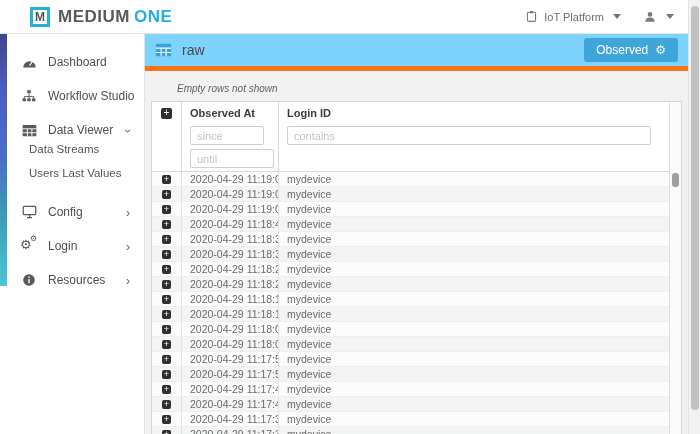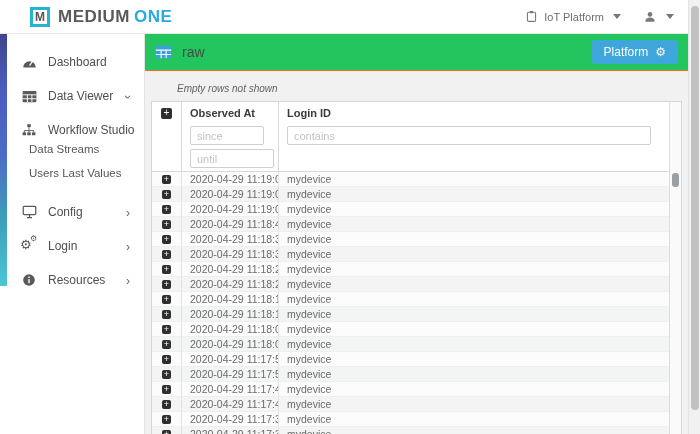--- a/index.html
+++ b/index.html
@@ -37,21 +37,21 @@
   .si { height:24px; display:flex; align-items:center; padding-left:29px; cursor:pointer;
         color:#555; font-size:11.5px; }
   .chev { position:absolute; right:14px; color:#666; font-size:12px; line-height:1; }
   .chev.down { transform:rotate(90deg); }
   .gearwrap { position:relative; width:16px; height:16px; font-family:"DejaVu Sans", sans-serif; }
   .gear-main { position:absolute; left:-1px; top:0px; font-size:13px; color:#555; }
   .gear-small { position:absolute; left:9px; top:-3px; font-size:8px; color:#555; }
 
   
   .content { position:absolute; left:145px; top:34px; width:543px; height:400px; background:#f1f1f1; }
-  .content-header { height:37px; background:#22c55e; border-bottom:1px solid #f97316;
+  .content-header { height:37px; background:#7dd3fc; border-bottom:5px solid #f97316;
                     display:flex; align-items:center; padding:0 10px;justify-content:flex-end; }
   .page-title-wrap { display:flex; align-items:center; gap:10px; }
   .page-title { font-size:14px; color:#4a4a4a; }
   .configure-btn { margin-left:auto; background:#3ea6da; color:#fff; border:none; border-radius:3px;
                    height:24px; padding:0 12px; font-size:12px; display:flex; align-items:center; gap:7px;
                    cursor:pointer; font-family:"Liberation Sans", sans-serif; }
   .configure-btn .gear-glyph { font-family:"DejaVu Sans", sans-serif; font-size:12px; line-height:1; }
   .note-row { padding:7px 0 5px 8px;margin-left:24px; }
   .note { font-size:10px; font-style:italic; color:#616161; }
 
@@ -128,39 +128,39 @@
       <span class="micon">
         <svg width="15" height="13" viewBox="0 0 24 20">
           <path d="M2 18a10 10 0 0120 0z" fill="#5a5a5a"></path>
           <line x1="12" y1="15" x2="17" y2="8" stroke="#fff" stroke-width="2"></line>
         </svg>
       </span>
       <span>Dashboard</span>
     </div>
     <div class="mi">
       <span class="micon">
-        <svg width="15" height="13" viewBox="0 0 24 20">
-          <rect x="1" y="1" width="22" height="18" rx="1.5" fill="#5a5a5a"></rect>
-          <path d="M1 7.3h22M1 13.6h22M8.6 7.3v11.7M15.8 7.3v11.7" stroke="#fff" stroke-width="1.5"></path>
-        </svg>
-      </span>
-      <span>Data Viewer</span>
-      <span class="chev down">›</span>
-    </div>
-    <div class="mi">
-      <span class="micon">
         <svg width="14" height="14" viewBox="0 0 24 24">
           <rect x="9" y="2" width="6" height="5" fill="#5a5a5a"></rect>
           <rect x="1" y="16" width="6" height="5" fill="#5a5a5a"></rect>
           <rect x="9" y="16" width="6" height="5" fill="#5a5a5a"></rect>
           <rect x="17" y="16" width="6" height="5" fill="#5a5a5a"></rect>
           <path d="M12 7v4M4 16v-3h16v3M12 11v5" fill="none" stroke="#5a5a5a" stroke-width="1.6"></path>
         </svg>
       </span>
       <span>Workflow Studio</span>
+    </div>
+    <div class="mi">
+      <span class="micon">
+        <svg width="15" height="13" viewBox="0 0 24 20">
+          <rect x="1" y="1" width="22" height="18" rx="1.5" fill="#5a5a5a"></rect>
+          <path d="M1 7.3h22M1 13.6h22M8.6 7.3v11.7M15.8 7.3v11.7" stroke="#fff" stroke-width="1.5"></path>
+        </svg>
+      </span>
+      <span>Data Viewer</span>
+      <span class="chev down">›</span>
     </div>
     <div class="si">
       <span>Data Streams</span>
     </div>
     <div class="si">
       <span>Users Last Values</span>
     </div>
     <div class="mi">
       <span class="micon">
         <svg width="15" height="14" viewBox="0 0 24 22">
@@ -200,21 +200,21 @@
     <div class="page-title-wrap">
       <span>
         <svg width="17" height="14" viewBox="0 0 24 20">
           <rect x="1" y="1" width="22" height="18" rx="1.5" fill="#3ba1d9"></rect>
           <path d="M1 7.3h22M1 13.6h22M8.6 7.3v11.7M15.8 7.3v11.7" stroke="#fff" stroke-width="1.5"></path>
         </svg>
       </span>
       <span class="page-title">raw</span>
     </div>
     <button class="configure-btn">
-      <span>Platform</span>
+      <span>Observed</span>
       <span class="gear-glyph">⚙</span>
     </button>
   </div>
 
   <div class="note-row">
     <span class="note">Empty rows not shown</span>
   </div>
 
   <div class="tbl">
 

